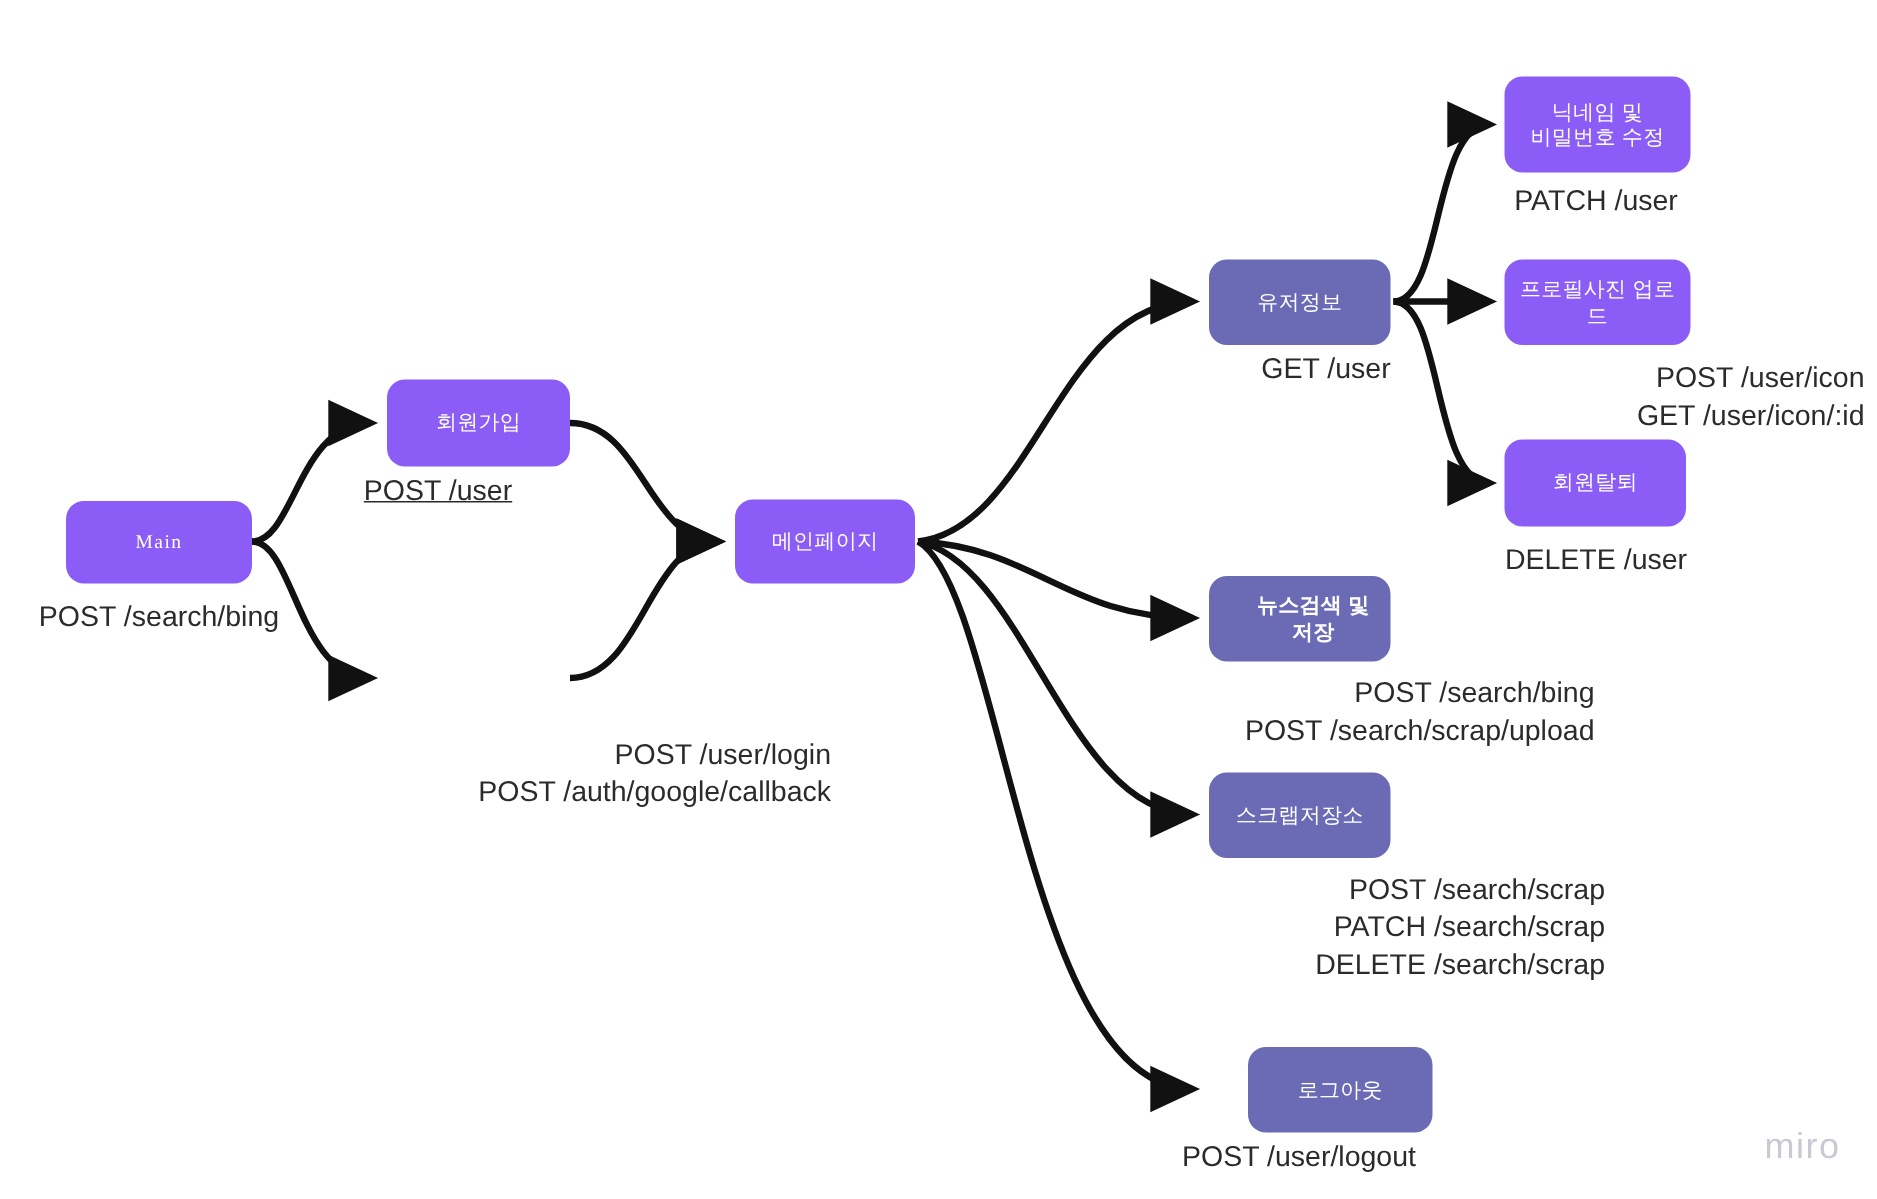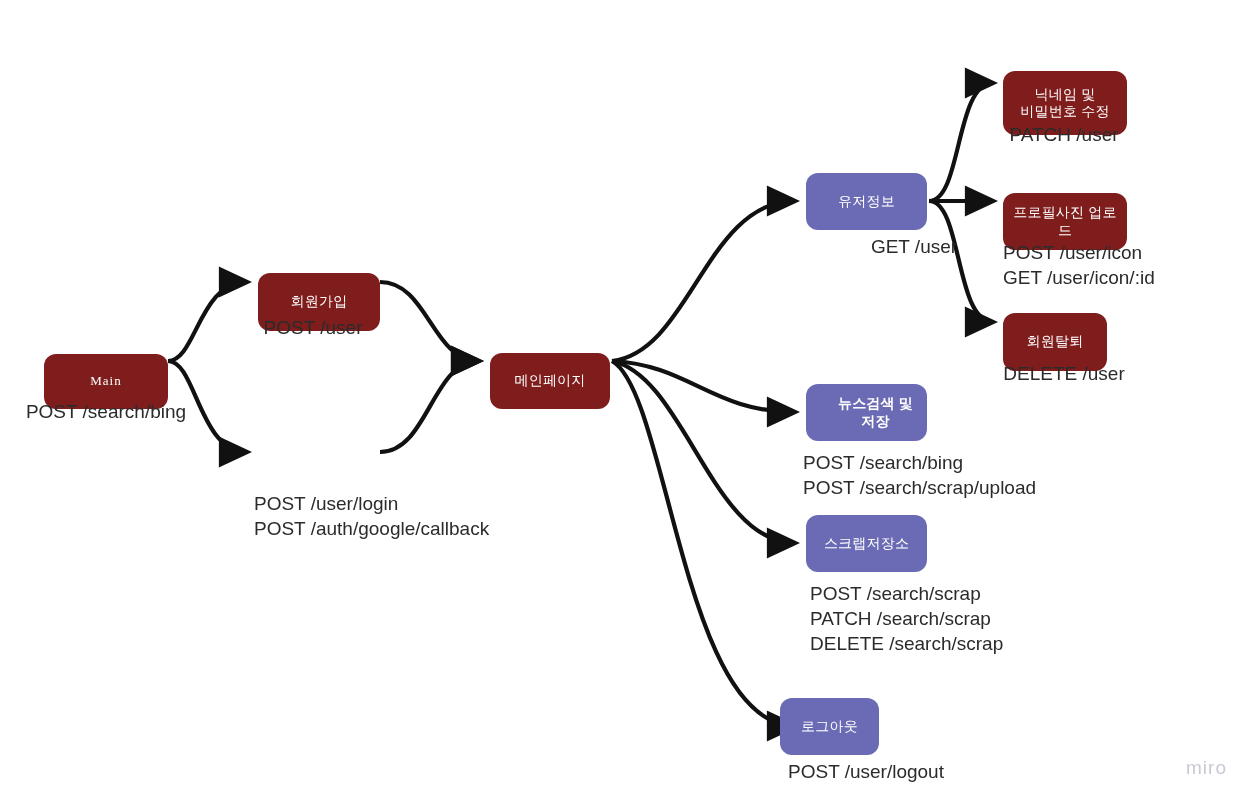--- a/index.html
+++ b/index.html
@@ -33,22 +33,21 @@
     align-items: center;
     justify-content: center;
     text-align: center;
     line-height: 1.25;
     color: #ffffff;
     font-size: 14px;
     letter-spacing: 0.2px;
     z-index: 2;
   }
   .node.dark {
-    background: #7f1d1d;
-    margin-top: 20px;
+    background: #8b5cf6;
   }
   .node.purple {
     background: #6B6BB5;
   }
   .node-label {
     white-space: pre-line;
     padding: 0 6px;
   }
   .node.mono .node-label {
     font-family: Liberation Serif, serif;
@@ -65,27 +64,27 @@
     color: #2b2b2b;
     line-height: 1.32;
     white-space: pre-line;
     z-index: 2;
   }
   .caption.center {
     text-align: center;
     transform: translateX(-50%);
   }
   .caption.left {
-    text-align: left;
+    text-align: right;
   }
   #watermark {
     position: absolute;
     right: 24px;
     bottom: 20px;
-    font-size: 19px;
+    font-size: 24px;
     color: #c9c9d4;
     letter-spacing: 1px;
     z-index: 3;
   }
 </style>
 </head>
 <body>
 
 <div id="canvas">
 
@@ -120,64 +119,64 @@
   </svg>
 
   <div class="node dark mono" style="left:44px; top:334px; width:124px; height:55px;">
     <span class="node-label">Main</span>
   </div>
   <div class="caption center" style="left:106px; top:399px; width:260px;">POST /search/bing</div>
 
   <div class="node dark" style="left:258px; top:253px; width:122px; height:58px;">
     <span class="node-label">회원가입</span>
   </div>
-  <div class="caption center" style="left:313px; top:315px; width:240px;">POST /user</div>
+  <div class="caption center" style="left:292px; top:315px; width:240px;text-decoration:underline;">POST /user</div>
 
   <div class="caption left" style="left:254px; top:491px; width:300px;">POST /user/login
 POST /auth/google/callback</div>
 
   <div class="node dark" style="left:490px; top:333px; width:120px; height:56px;">
     <span class="node-label">메인페이지</span>
   </div>
 
   <div class="node purple" style="left:806px; top:173px; width:121px; height:57px;">
     <span class="node-label">유저정보</span>
   </div>
-  <div class="caption center" style="left:914px; top:234px; width:240px;">GET /user</div>
+  <div class="caption center" style="left:884px; top:234px; width:240px;">GET /user</div>
 
   <div class="node dark" style="left:1003px; top:51px; width:124px; height:64px;">
     <span class="node-label">닉네임 및
 비밀번호 수정</span>
   </div>
   <div class="caption center" style="left:1064px; top:122px; width:240px;">PATCH /user</div>
 
   <div class="node dark" style="left:1003px; top:173px; width:124px; height:57px;">
     <span class="node-label">프로필사진  업로드</span>
   </div>
   <div class="caption left" style="left:1003px; top:240px; width:240px;">POST /user/icon
 GET /user/icon/:id</div>
 
-  <div class="node dark" style="left:1003px; top:293px; width:104px; height:58px;">
+  <div class="node dark" style="left:1003px; top:293px; width:121px; height:58px;">
     <span class="node-label">회원탈퇴</span>
   </div>
   <div class="caption center" style="left:1064px; top:361px; width:240px;">DELETE /user</div>
 
   <div class="node purple bold" style="left:806px; top:384px; width:121px; height:57px;">
     <span class="node-label">뉴스검색 및 저장</span>
   </div>
   <div class="caption left" style="left:803px; top:450px; width:260px;">POST /search/bing
 POST /search/scrap/upload</div>
 
   <div class="node purple" style="left:806px; top:515px; width:121px; height:57px;">
     <span class="node-label">스크랩저장소</span>
   </div>
   <div class="caption left" style="left:810px; top:581px; width:260px;">POST /search/scrap
 PATCH /search/scrap
 DELETE /search/scrap</div>
 
-  <div class="node purple" style="left:780px; top:698px; width:99px; height:57px;justify-content:center;">
+  <div class="node purple" style="left:832px; top:698px; width:123px; height:57px;justify-content:center;">
     <span class="node-label">로그아웃</span>
   </div>
   <div class="caption center" style="left:866px; top:759px; width:240px;">POST /user/logout</div>
 
   <div id="watermark">miro</div>
 
 </div>
 
 </body></html>

